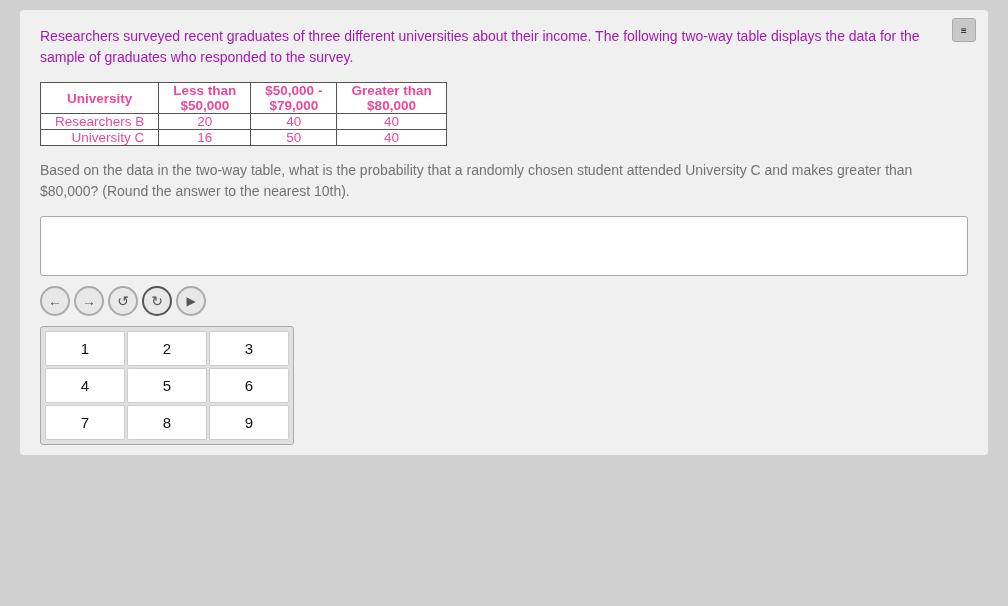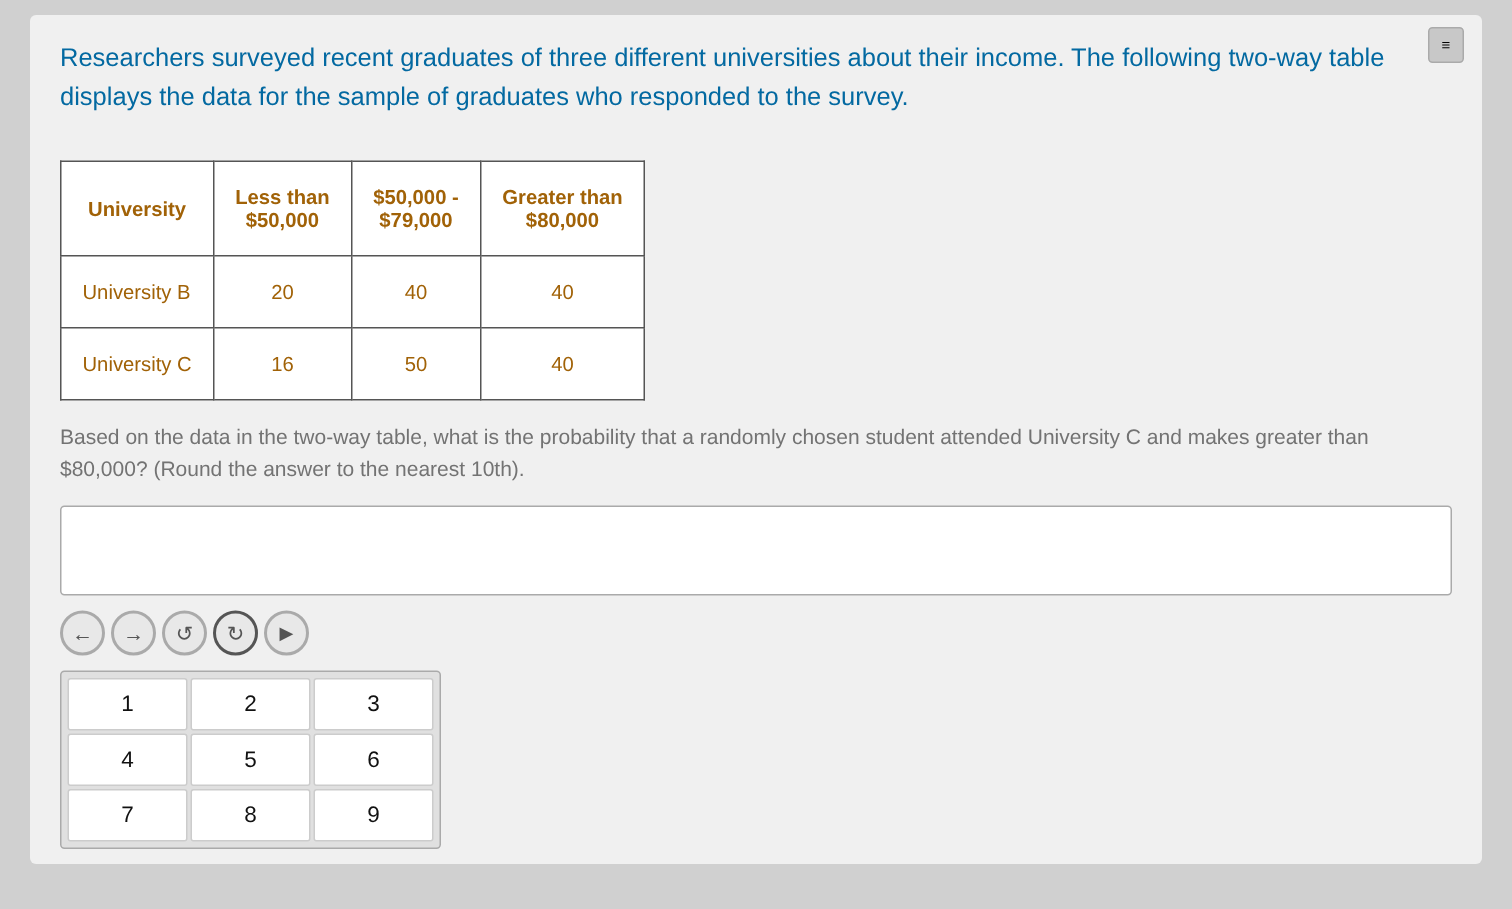--- a/index.html
+++ b/index.html
@@ -12,38 +12,38 @@
       position: relative;
     }
     .main-container {
       background: #f0f0f0;
       margin: 10px 20px;
       padding: 16px 20px 10px 20px;
       border-radius: 4px;
       position: relative;
     }
     .intro-text {
-      font-size: 17px;
+      font-size: 14px;
       line-height: 1.5;
-      margin-bottom: 30px;
-      color: #0369a1;
+      margin-bottom: 14px;
+      color: #a21caf;
     }
     
     .data-table {
       border-collapse: collapse;
       margin-bottom: 14px;
       font-size: 13.5px;
     }
     .data-table th, .data-table td {
       border: 1px solid #555;
-      padding: 16px 14px;
+      padding: 0 14px;
       text-align: center;
       vertical-align: middle;
       background: #fff;
-      color: #a16207;
+      color: #ec4899;
     }
     .data-table th {
       font-weight: bold;
       background: #fff;
     }
     .data-table th.university-header {
       text-align: center;
     }
     .question-text {
       font-size: 14px;
@@ -147,27 +147,27 @@
     <thead>
       <tr>
         <th class="university-header">University</th>
         <th>Less than<br>$50,000</th>
         <th>$50,000 -<br>$79,000</th>
         <th>Greater than<br>$80,000</th>
       </tr>
     </thead>
     <tbody id="table-body">
         <tr>
-          <td style="text-align: left;">University B</td>
+          <td style="text-align: left;">Researchers B</td>
           <td>20</td>
           <td>40</td>
           <td>40</td>
         </tr>
         <tr>
-          <td style="text-align: center;">University C</td>
+          <td style="text-align: right;">University C</td>
           <td>16</td>
           <td>50</td>
           <td>40</td>
         </tr>
       </tbody>
   </table>
 
   <p class="question-text">Based on the data in the two-way table, what is the probability that a randomly chosen student attended University C and makes greater than $80,000? (Round the answer to the nearest 10th).</p>
 
   

